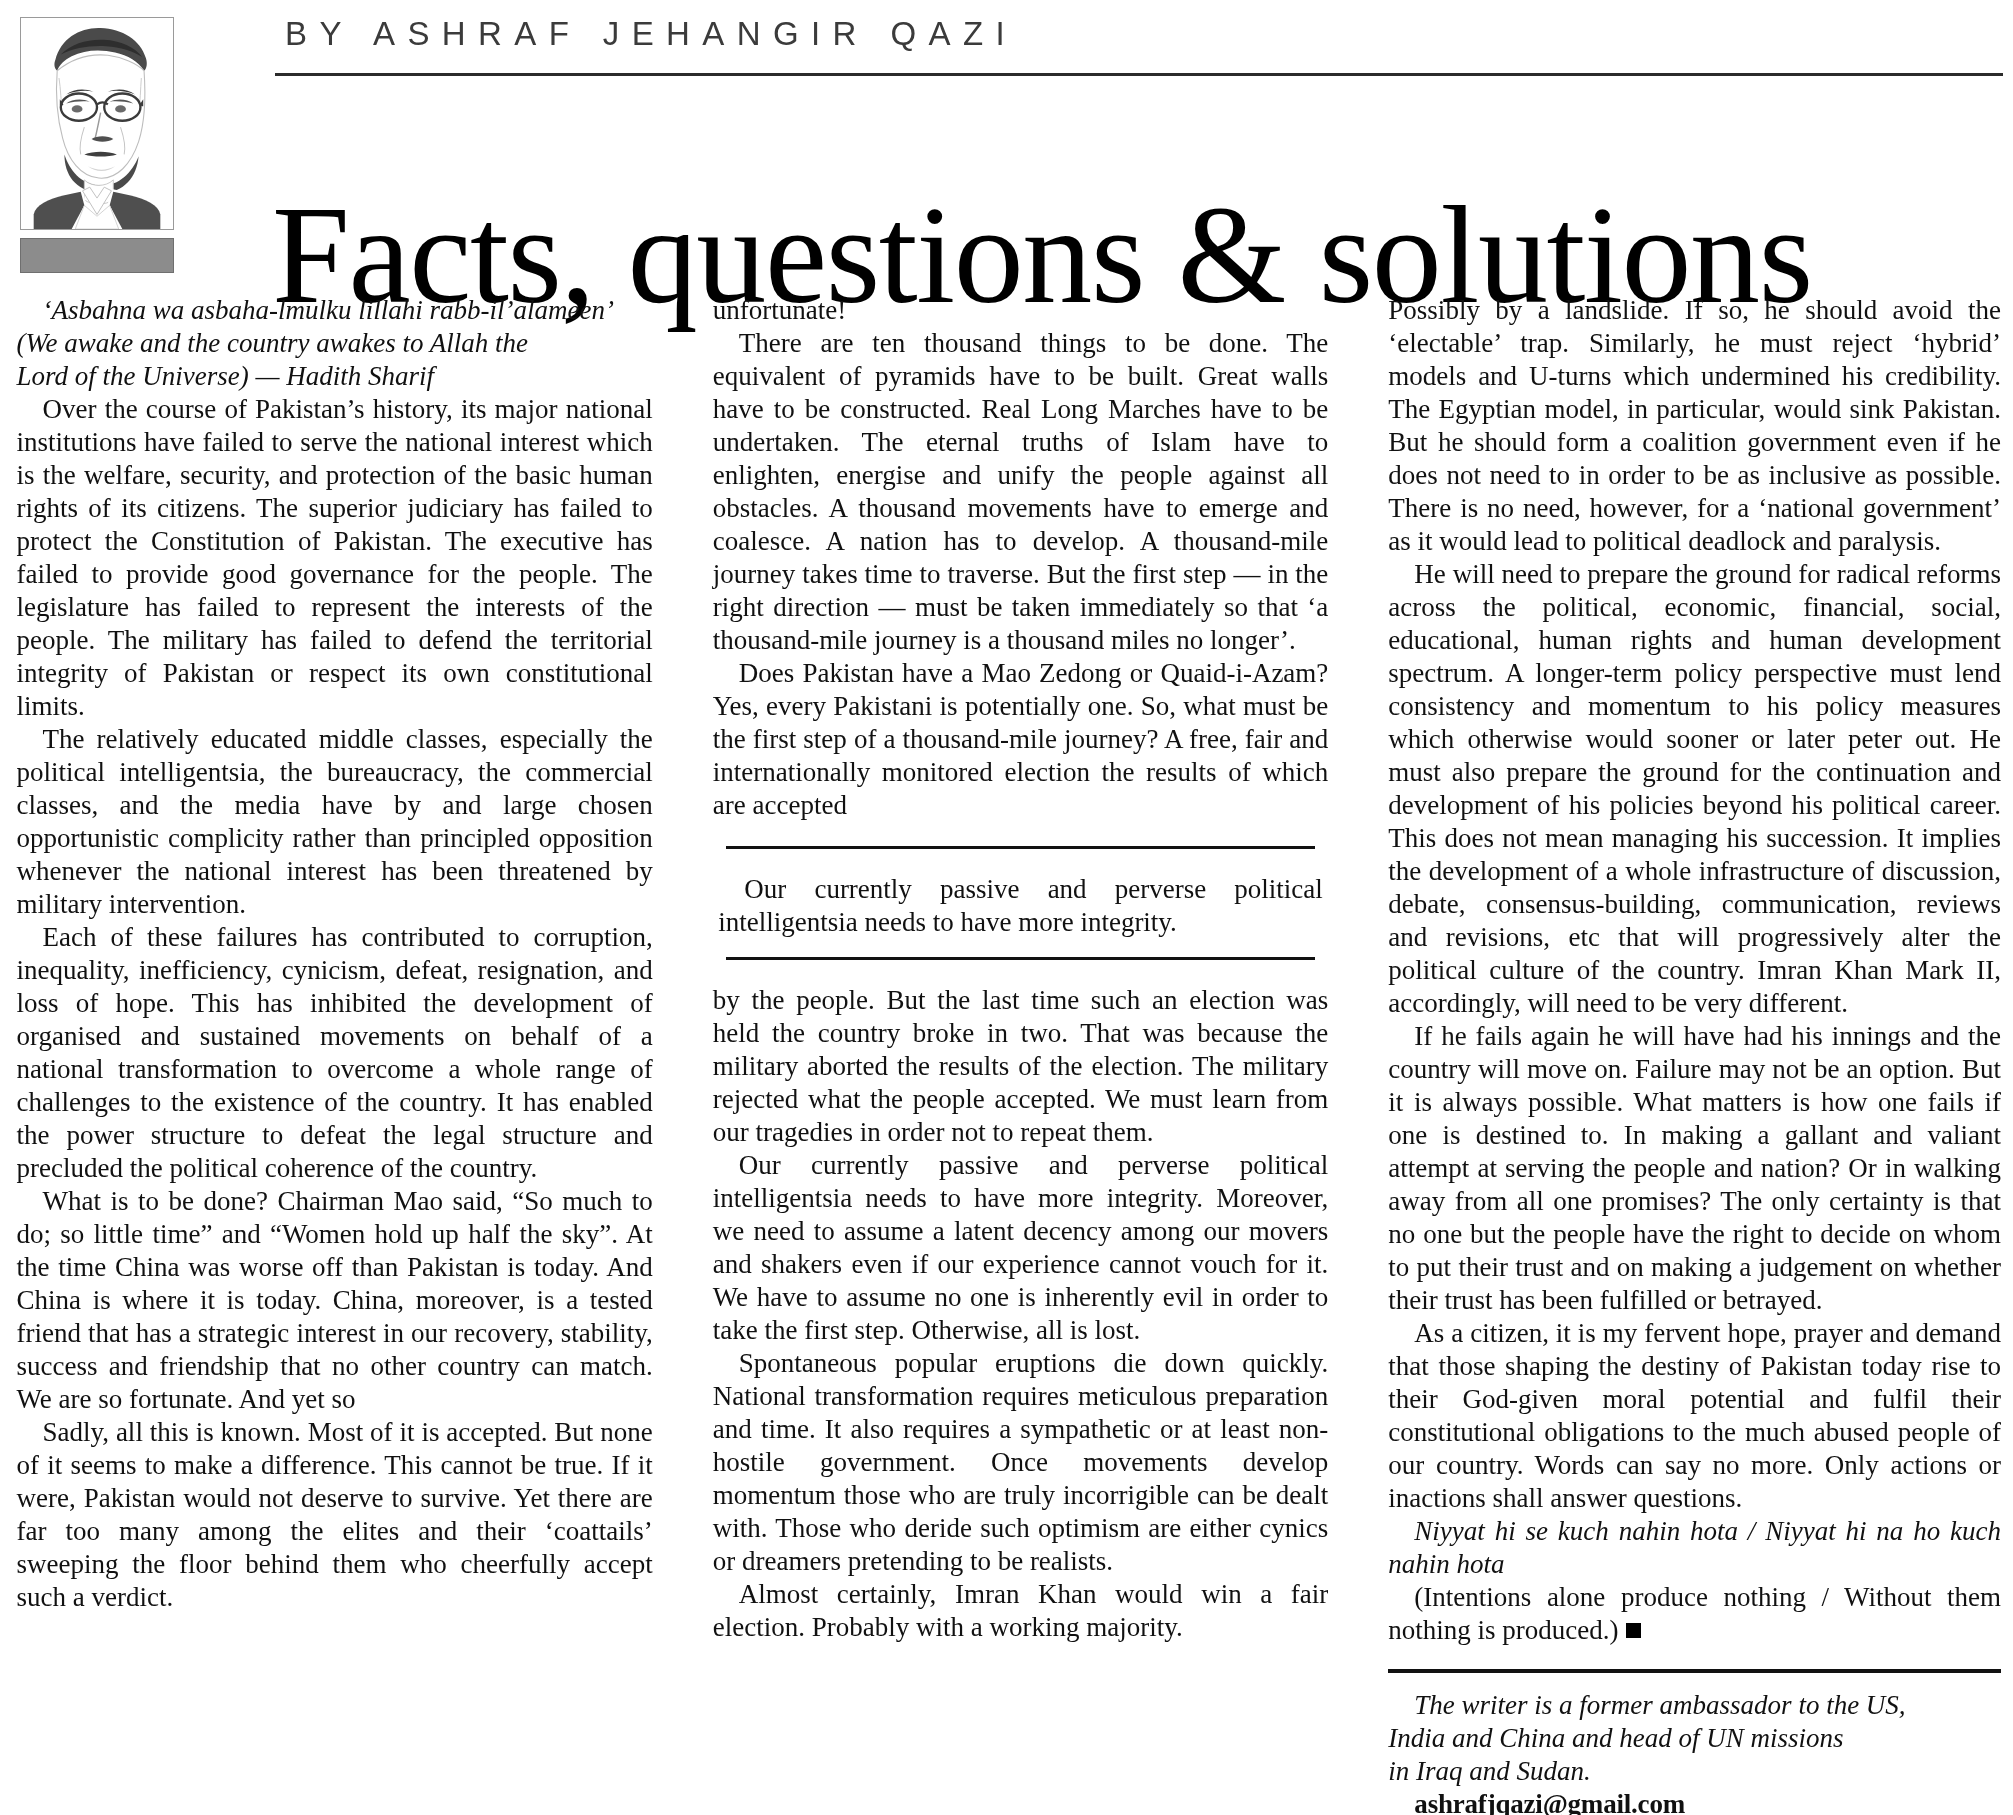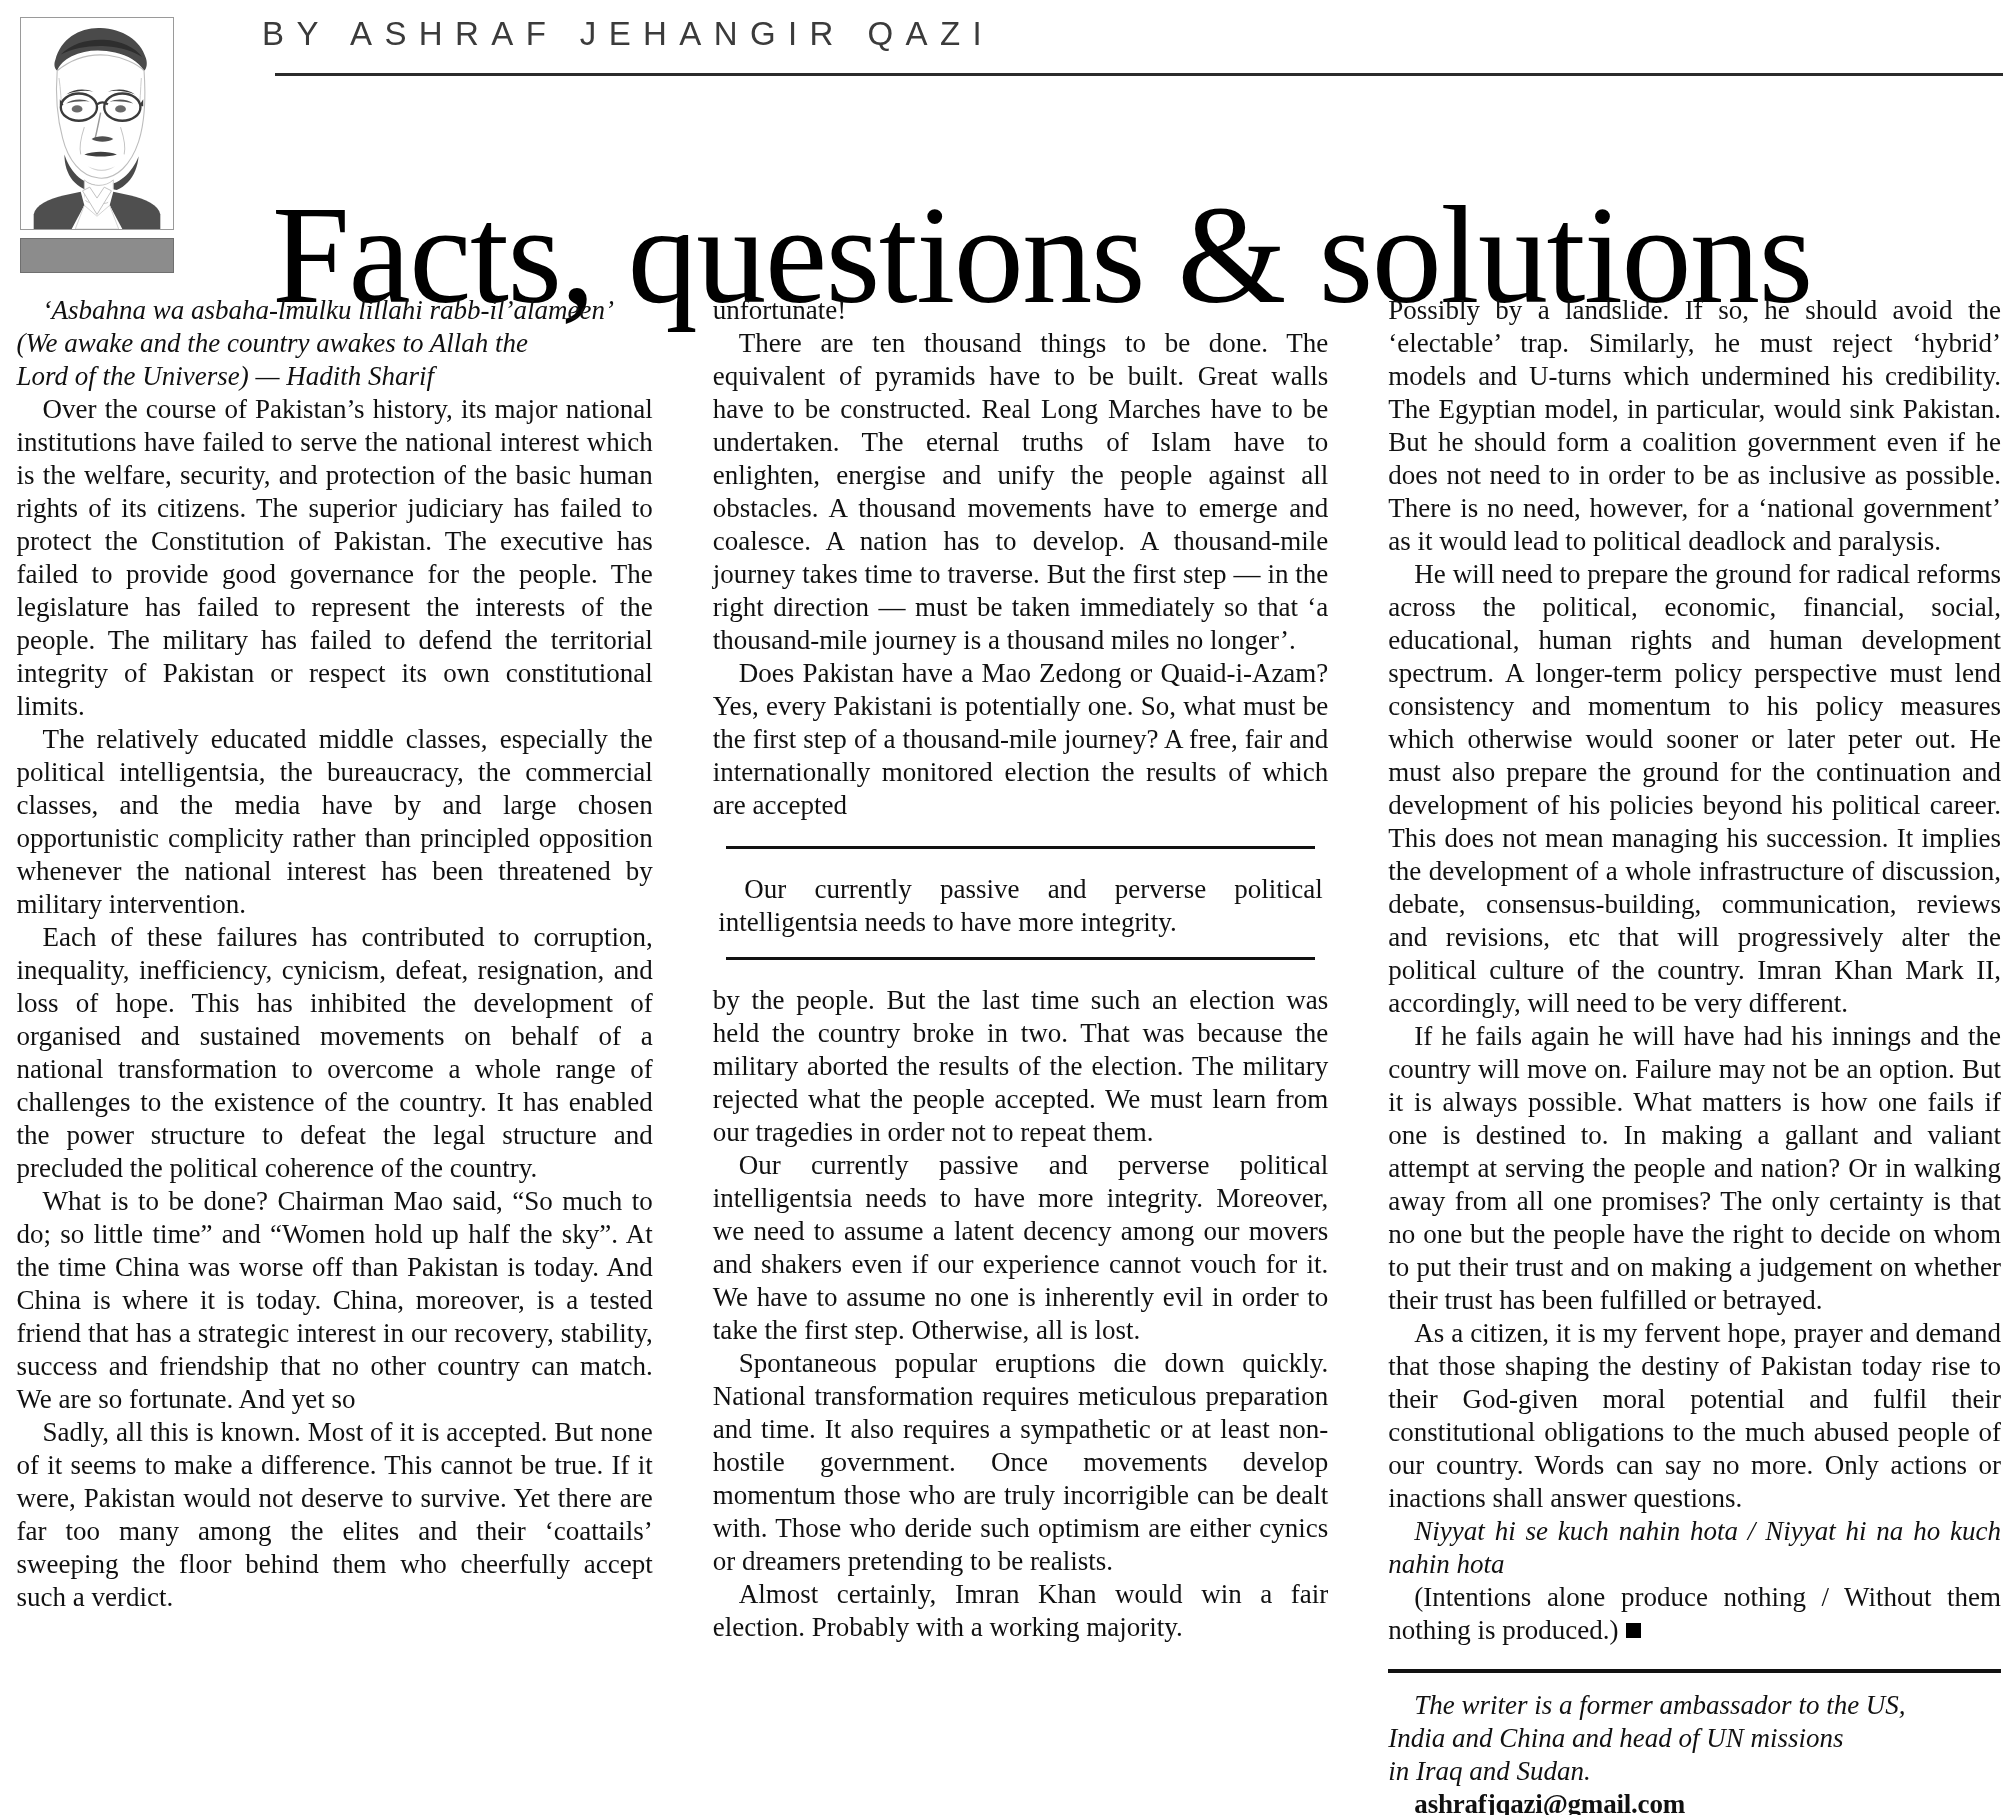--- a/index.html
+++ b/index.html
@@ -53,21 +53,21 @@
     margin-top: 8.3px;
     width: 154px;
     height: 35px;
     background: #8c8c8c;
     border: 0.9px solid #6f6f6f;
     box-sizing: border-box;
   }
 
   .byline {
     position: absolute;
-    left: 262px;
+    left: 285px;
     top: 14.7px;
     font-family: "Liberation Sans", "DejaVu Sans", sans-serif;
     font-size: 33px;
     font-weight: 400;
     letter-spacing: 12.4px;
     color: #3b3b3b;
     white-space: nowrap;
   }
 
   .byline-rule {

